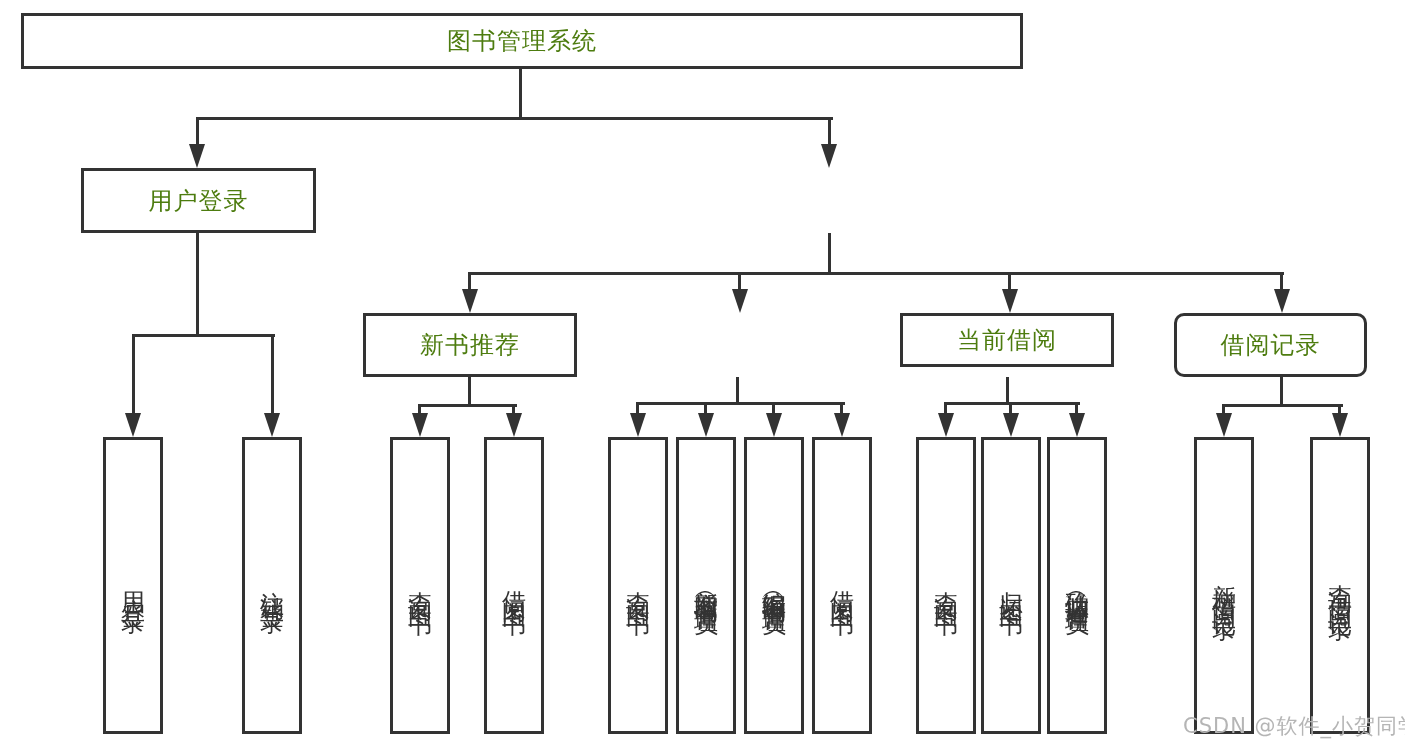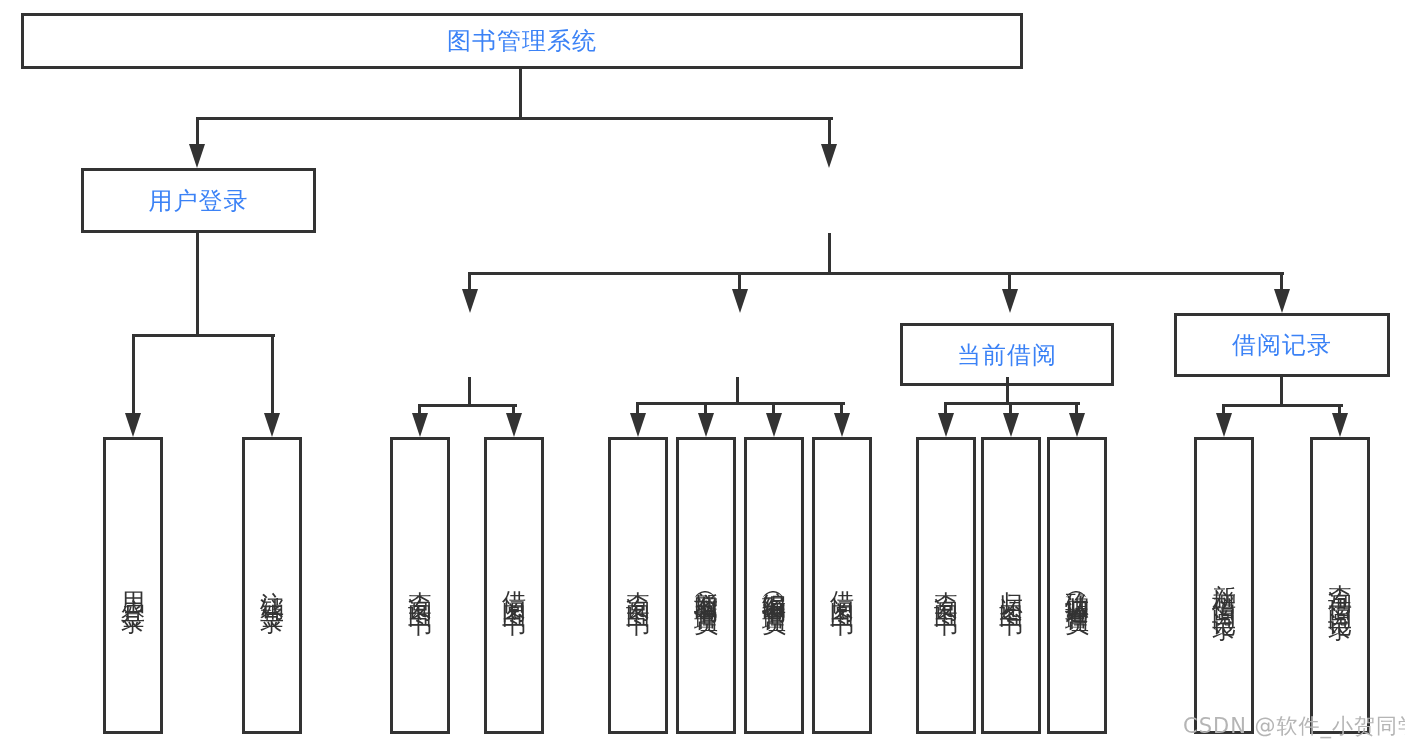--- a/index.html
+++ b/index.html
@@ -8,21 +8,21 @@
     width:1405px;height:747px;
     background:#ffffff;
     font-family:"DejaVu Sans","Liberation Sans",sans-serif;
     overflow:hidden;
   }
   .hbox{
     position:absolute;
     border:3px solid #333333;
     background:#ffffff;
     display:flex;align-items:center;justify-content:center;
-    font-size:24px;color:#3b82f6;
+    font-size:24px;color:#4d7c0f;
     box-sizing:border-box;
     letter-spacing:1px;
   }
   .vbox{
     position:absolute;
     border:3px solid #333333;
     background:#ffffff;
     display:flex;align-items:center;justify-content:center;
     box-sizing:border-box;
     width:60px;height:297px;top:437px;
@@ -60,24 +60,27 @@
 <div id="stage">
 
   <div class="hbox" style="left:21px;top:13px;width:1002px;height:56px;">
     <span>图书管理系统</span>
   </div>
 
   <div class="hbox" style="left:81px;top:168px;width:235px;height:65px;">
     <span>用户登录</span>
   </div>
 
-  <div class="hbox" style="left:900px;top:323px;width:214px;height:63px;">
+  <div class="hbox" style="left:363px;top:313px;width:214px;height:64px;">
+    <span>新书推荐</span>
+  </div>
+  <div class="hbox" style="left:900px;top:313px;width:214px;height:54px;">
     <span>当前借阅</span>
   </div>
-  <div class="hbox" style="left:1174px;top:313px;width:216px;height:64px;">
+  <div class="hbox" style="left:1174px;top:313px;width:193px;height:64px;border-radius:10px;">
     <span>借阅记录</span>
   </div>
 
   <div class="vbox" style="left:103px;">
     <span>用户登录</span>
   </div>
   <div class="vbox" style="left:242px;">
     <span>注销登录</span>
   </div>
 

